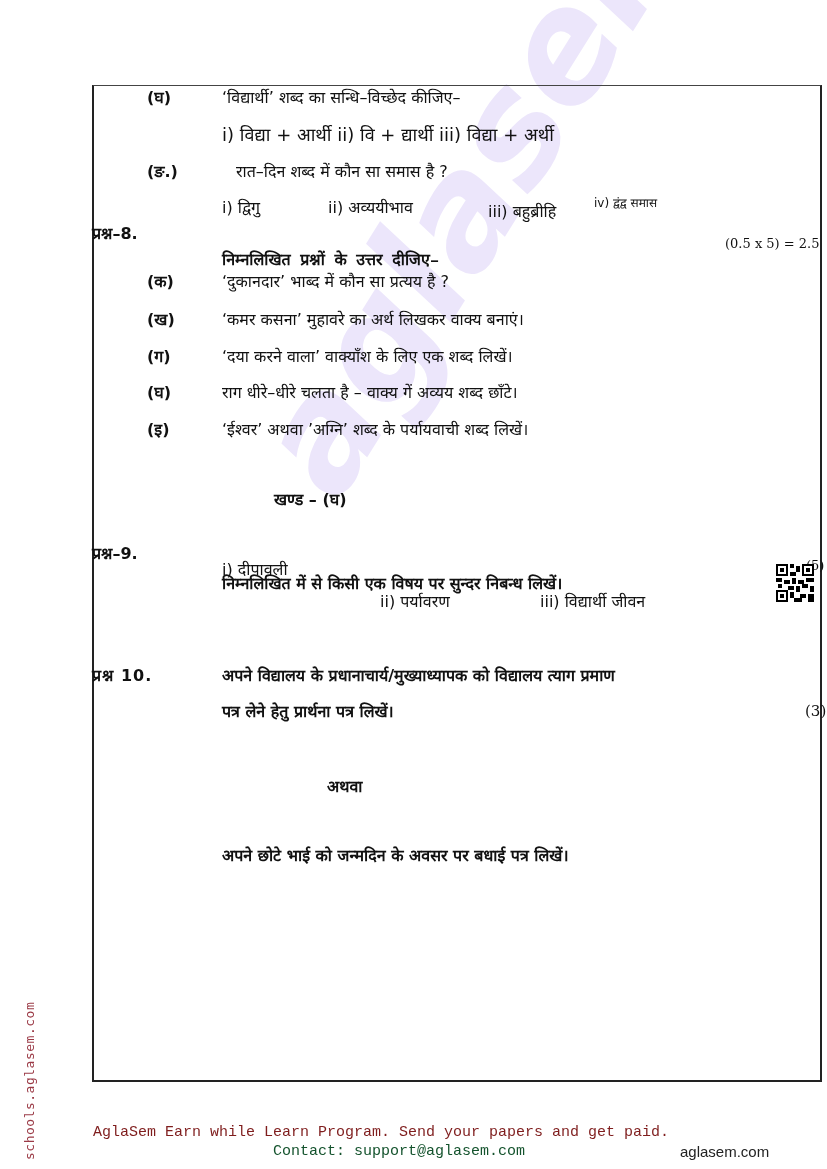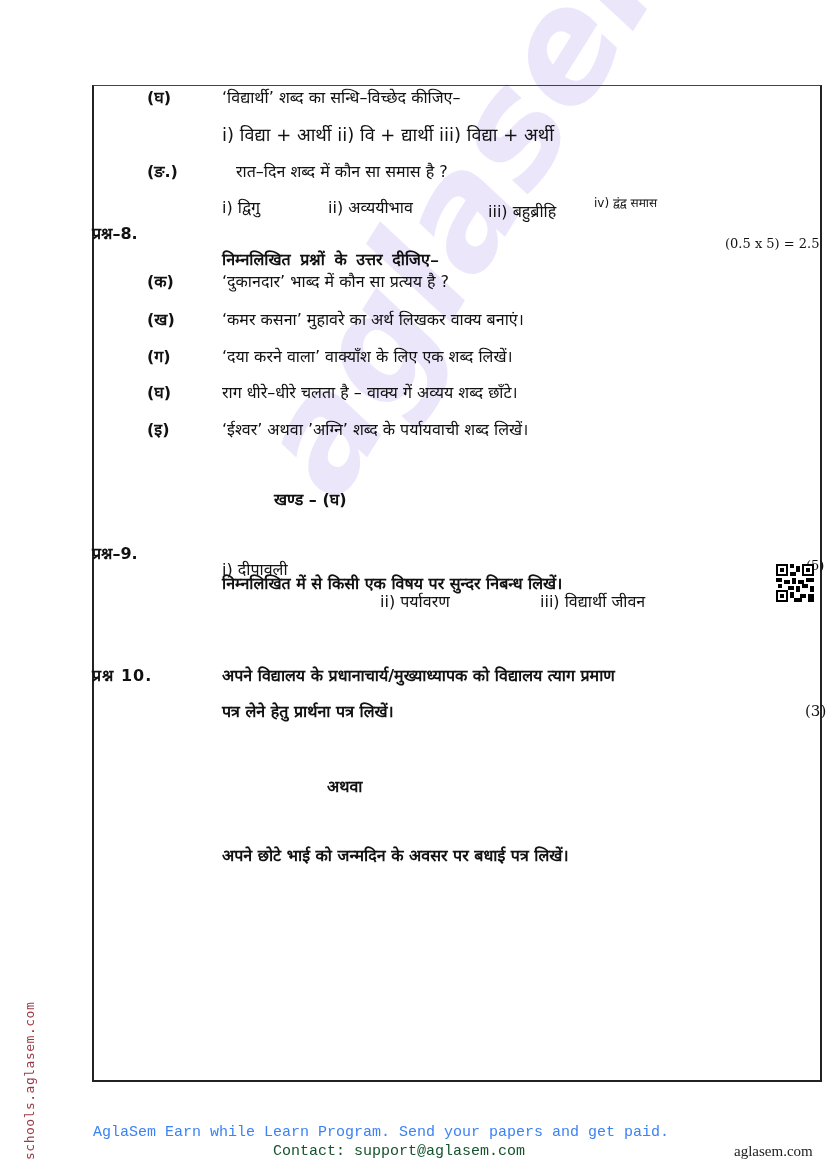--- a/index.html
+++ b/index.html
@@ -12,23 +12,23 @@
   .lbl { font-weight:bold; font-size:16px; }
   .txt { font-size:16px;margin-left:22px; }
   .bold { font-weight:bold; }
   .marks { font-family:"DejaVu Serif", serif; font-size:13px; }
   .watermark { position:absolute; left:220px; top:430px; font-family:"DejaVu Sans", sans-serif;
                font-style:italic; font-weight:bold; font-size:150px; color:#ece6fb;
                transform:rotate(-58deg); transform-origin:left top; white-space:nowrap; pointer-events:none; }
   .qr { position:absolute; left:776px; top:564px; width:38px; height:38px; }
   .side { position:absolute; left:22px; top:1160px; transform:rotate(-90deg); transform-origin:left top;
           font-family:"DejaVu Sans Mono", monospace; font-size:13px; color:#9b3a46; letter-spacing:0.5px; white-space:nowrap; }
-  .footer1 { position:absolute; left:93px; top:1124px; font-family:"Liberation Mono", monospace; font-size:15px; color:#3b82f6; white-space:nowrap; }
+  .footer1 { position:absolute; left:93px; top:1124px; font-family:"Liberation Mono", monospace; font-size:15px; color:#7f1d1d; white-space:nowrap; }
   .footer2 { position:absolute; left:273px; top:1143px; font-family:"Liberation Mono", monospace; font-size:15px; color:#14532d; white-space:nowrap; }
-  .footer3 { position:absolute; left:734px; top:1143px; font-family:Liberation Serif, serif; font-size:15px; color:#222; white-space:nowrap; }
+  .footer3 { position:absolute; left:680px; top:1143px; font-family:Liberation Sans, sans-serif; font-size:15px; color:#222; white-space:nowrap; }
 </style>
 </head>
 <body>
 
 <div class="watermark">aglasem</div>
 
 <div class="frame"></div>
 
 <div class="abs lbl" style="left:147px;top:86px;">(घ)</div>
 <div class="abs txt" style="left:200px;top:86px;">‘विद्यार्थी’ शब्द का सन्धि–विच्छेद कीजिए–</div>

